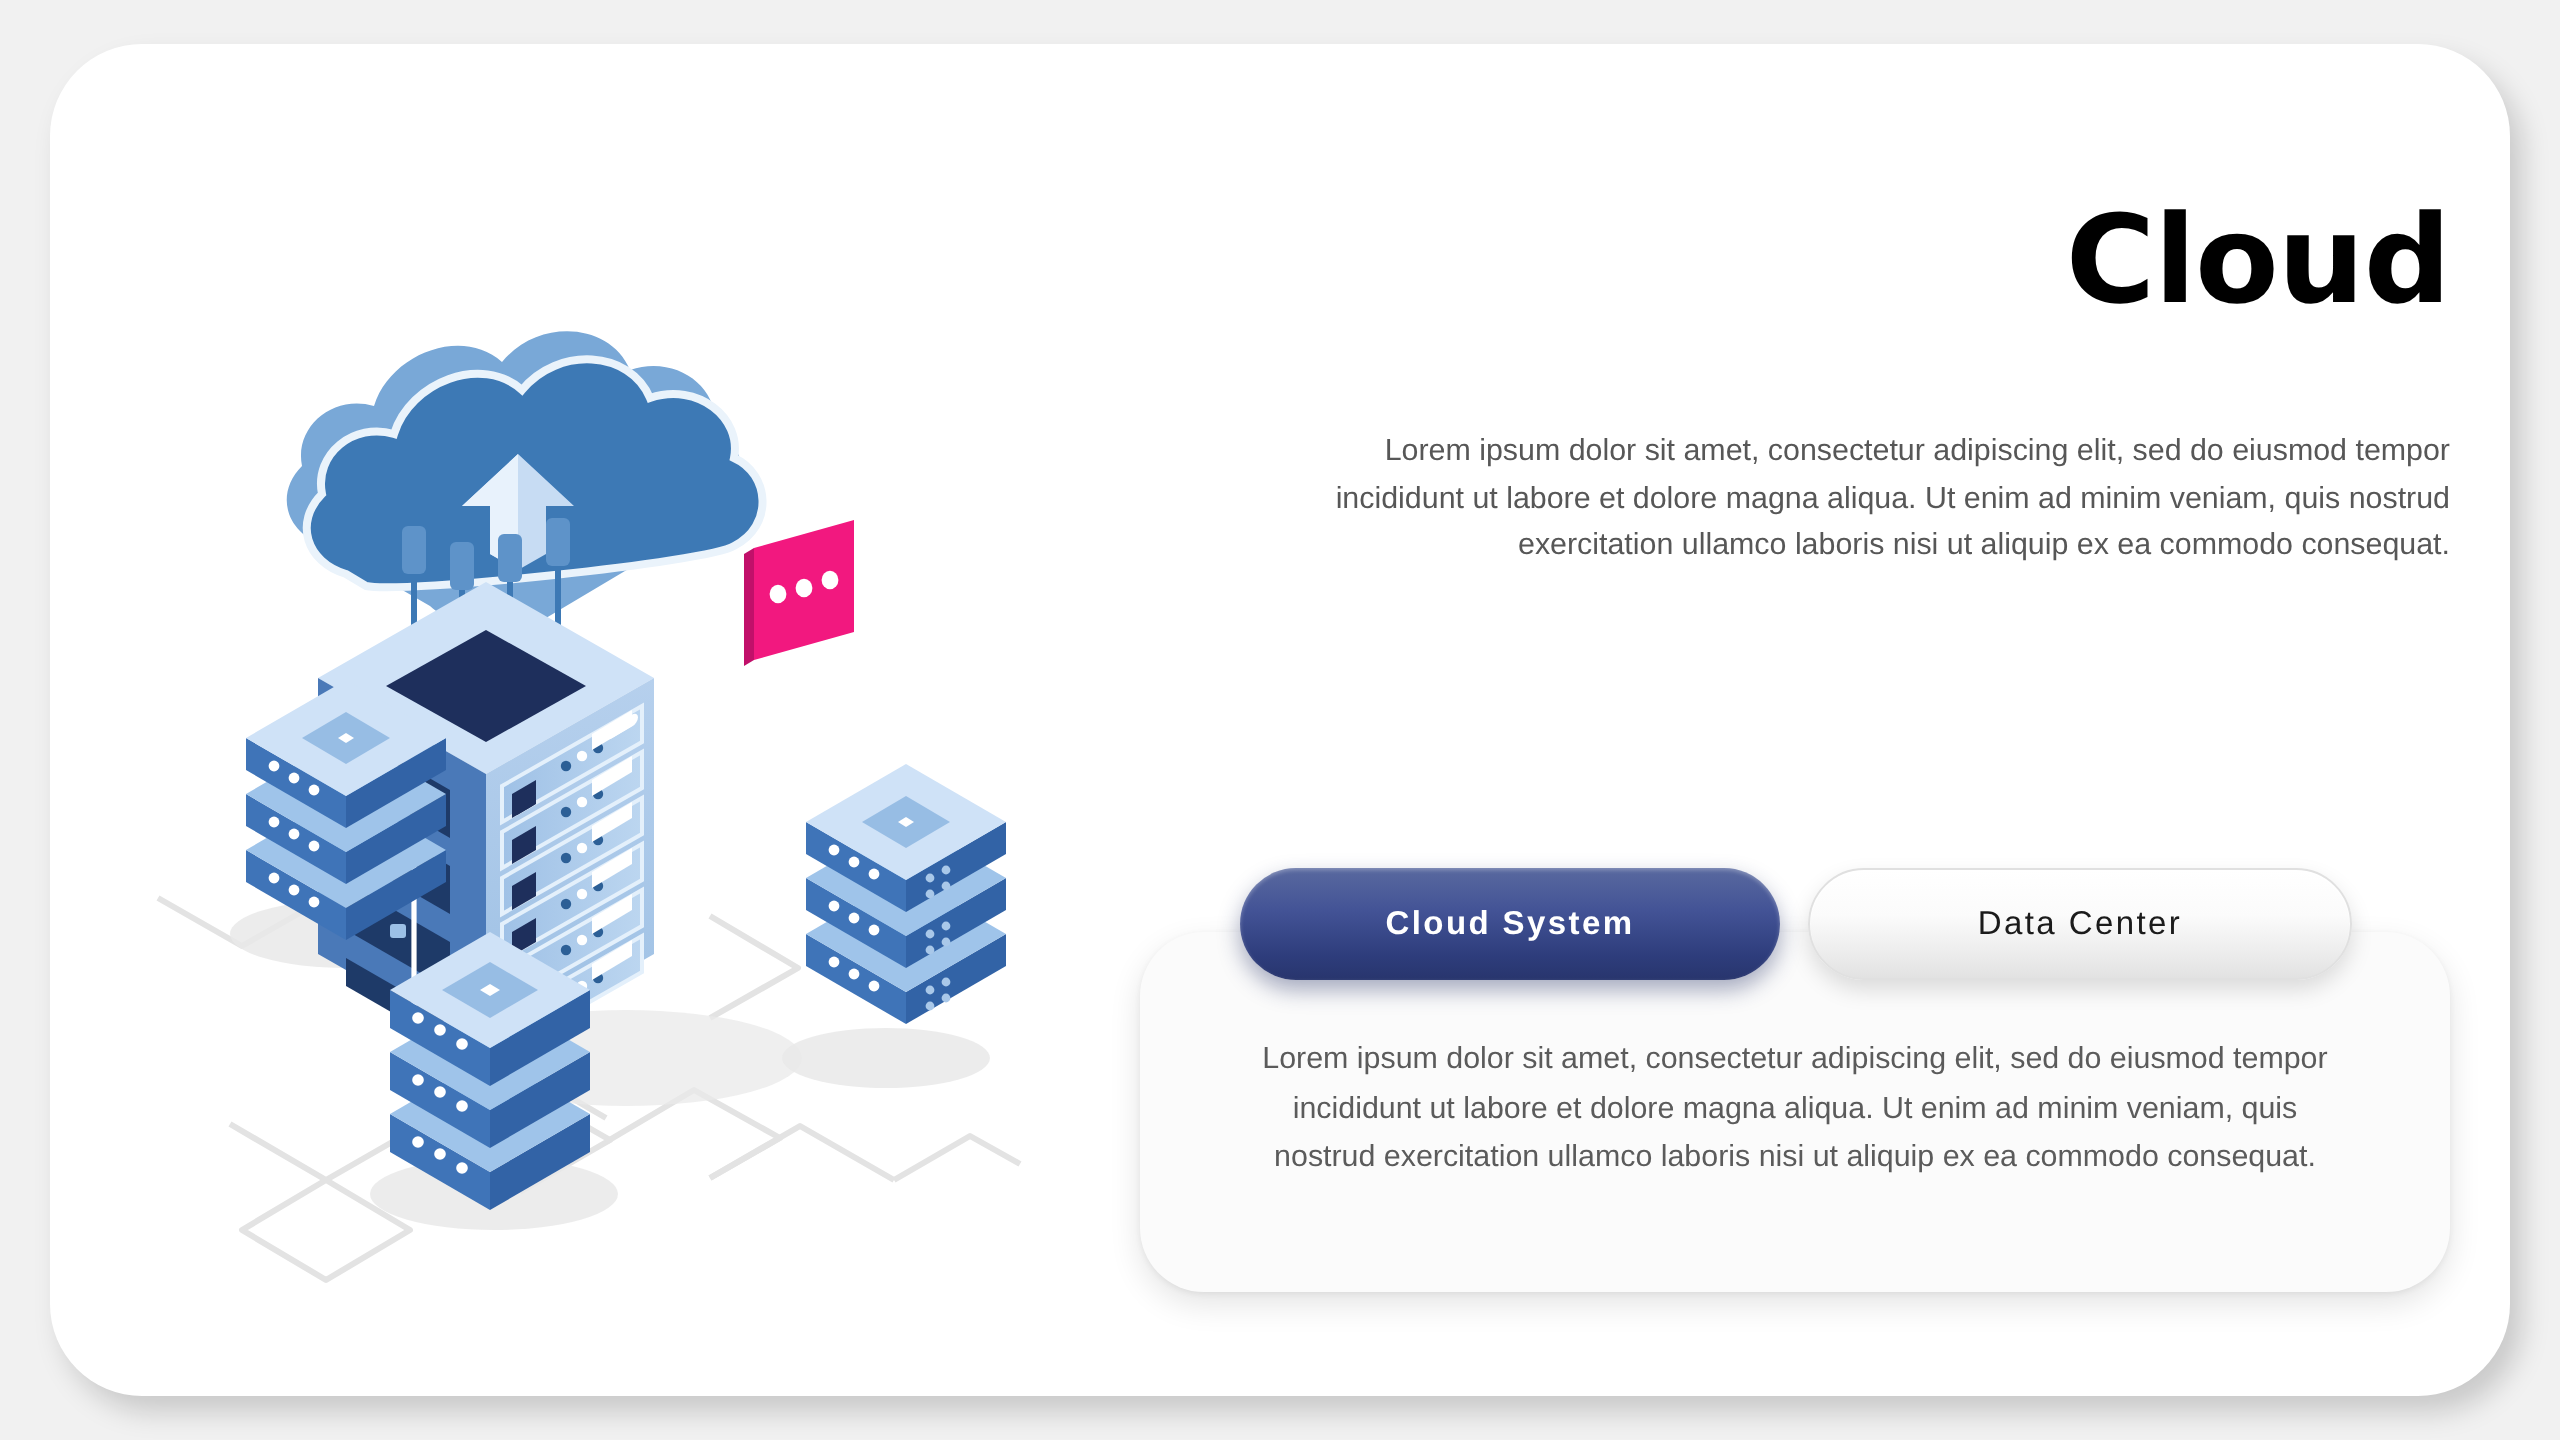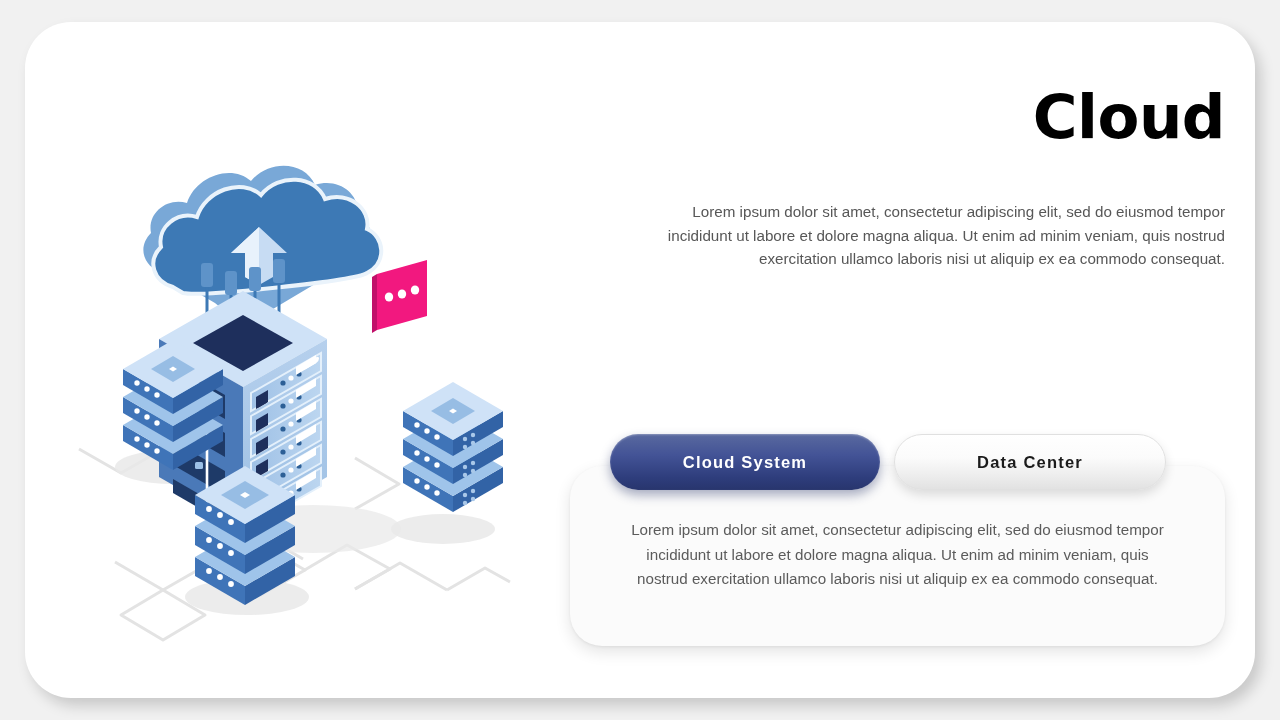--- a/index.html
+++ b/index.html
@@ -31,21 +31,21 @@
     top: 55px;
     width: 470px;
     height: 580px;
   }
   #illustration svg { display: block; width: 100%; height: 100%; }
 
   
   #right-col {
     position: absolute;
     left: 600px;
-    top: 56px;
+    top: 70px;
     width: 600px;
   }
 
   #page-title {
     margin: 0;
     text-align: right;
     font-weight: bold;
     font-size: 61px;
     line-height: 1.28;
     letter-spacing: -0.5px;
@@ -91,21 +91,21 @@
     width: 545px;
     margin: 0;
     text-align: center;
     font-size: 15.2px;
     line-height: 1.62;
     color: #5b5b5b;
   }
 
   #tab-row {
     position: absolute;
-    left: 40px;
+    left: 50px;
     top: 0px;
     display: flex;
     gap: 14px;
     z-index: 5;
     align-items: center;
   }
 
   .tab {
     height: 56px;
     border-radius: 28px;
@@ -124,21 +124,21 @@
     color: #ffffff;
     font-weight: bold;
     background: linear-gradient(180deg, #59699f 0%, #435396 38%, #2e3d7c 78%, #28356d 100%);
     box-shadow: 0 5px 11px rgba(35,48,100,0.40),
                 inset 0 1px 2px rgba(255,255,255,0.30);
   }
 
   .tab.inactive {
     width: 272px;
     color: #1b1b1b;
-    font-weight: bold;
+    font-weight: normal;
     background: linear-gradient(180deg, #ffffff 0%, #fbfbfb 42%, #ebebeb 80%, #e2e2e2 100%);
     border: 1px solid #e0e0e0;
     box-shadow: 0 5px 11px rgba(0,0,0,0.13),
                 inset 0 1px 1px rgba(255,255,255,0.9);
   }
 </style>
 </head>
 <body>
 
 <div id="slide">

